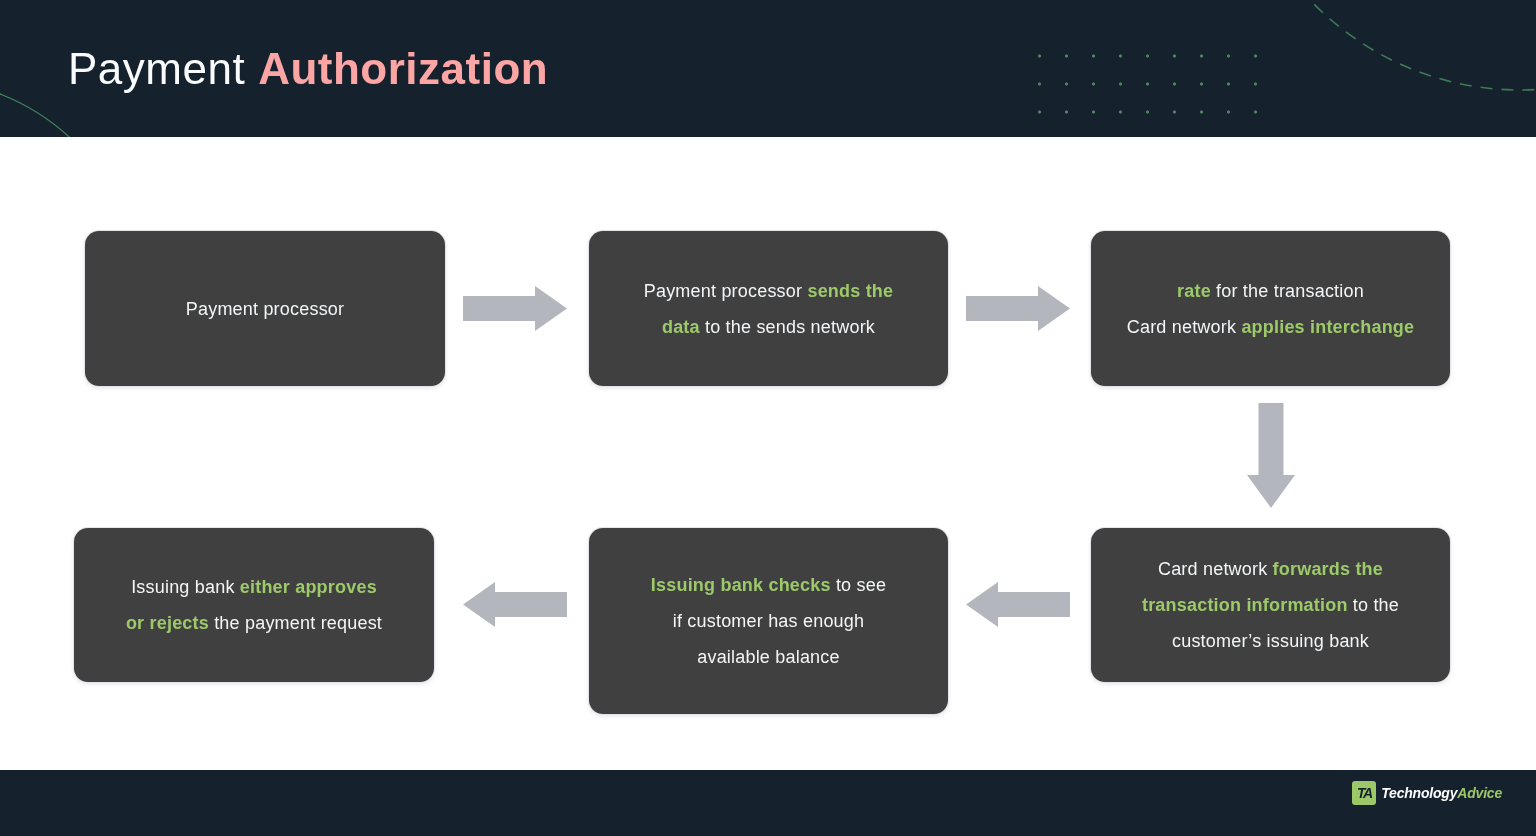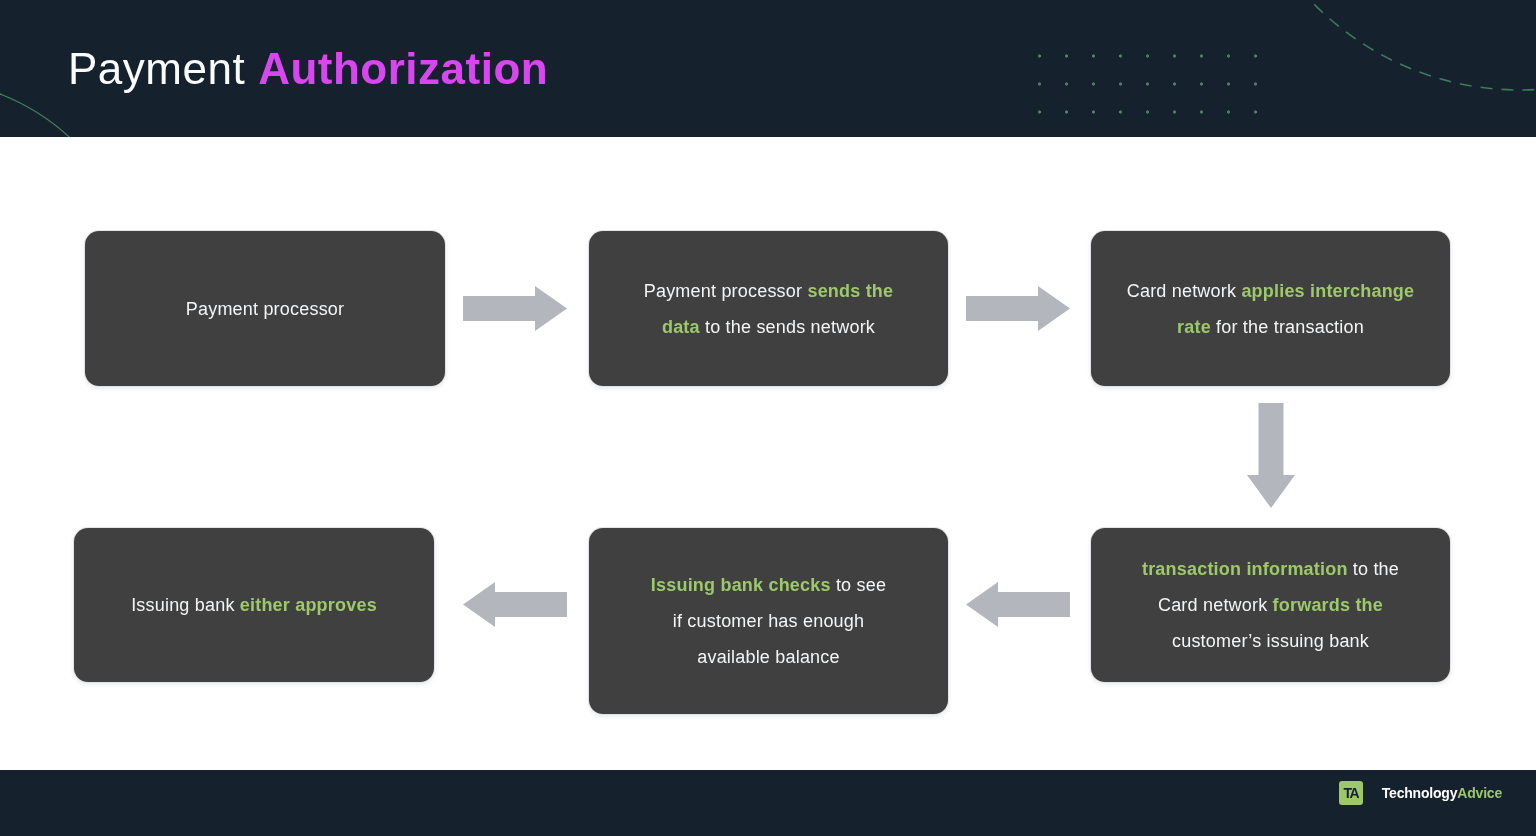--- a/index.html
+++ b/index.html
@@ -3,21 +3,21 @@
 <meta charset="utf-8">
 <style>
   html,body{margin:0;padding:0;background:#ffffff;font-family:"Liberation Sans",sans-serif;}
   .stage{position:relative;width:1536px;height:836px;overflow:hidden;background:#ffffff;}
 
   
   .header{position:absolute;left:0;top:0;width:1536px;height:137px;background:#16212e;}
   .header-deco{position:absolute;left:0;top:0;width:1536px;height:137px;pointer-events:none;}
   .title{position:absolute;left:68px;top:0;height:137px;margin:0;display:flex;align-items:center;gap:13px;
          font-size:44px;font-weight:500;color:#fafbfc;letter-spacing:0.5px;}
-  .title .accent-title{color:#d946ef;font-weight:700;}
+  .title .accent-title{color:#fca5a5;font-weight:700;}
   .dots{position:absolute;left:1026px;top:42px;width:244px;height:85px;
         background-image:radial-gradient(circle,#4e8060 1.3px,rgba(0,0,0,0) 1.9px);
         background-size:27px 28px;background-position:0 0;}
 
   
   .flow-bg{position:absolute;left:0;top:137px;width:1536px;height:633px;background:#ffffff;}
   .step-box{position:absolute;background:#404040;border-radius:14px;color:#f3f5f7;
             display:flex;flex-direction:column;justify-content:center;text-align:center;
             font-size:18px;letter-spacing:0.2px;
             box-shadow:0 0 0 1px rgba(223,227,233,0.9),0 2px 5px rgba(22,33,46,0.12);}
@@ -32,21 +32,21 @@
 
   .flow-arrow{position:absolute;}
   .a1{left:463px;top:286px;}
   .a2{left:966px;top:286px;}
   .a3{left:1247px;top:403px;}
   .a4{left:966px;top:582px;}
   .a5{left:463px;top:582px;}
 
   
   .footer{position:absolute;left:0;top:770px;width:1536px;height:66px;background:#16212e;}
-  .brand{position:absolute;right:34px;top:0;height:46px;display:flex;align-items:center;gap:19px;}
+  .brand{position:absolute;right:34px;top:0;height:46px;display:flex;align-items:center;gap:5px;font-style:italic;}
   .ta-mark{width:24px;height:24px;background:#9cc868;border-radius:3px;display:flex;
            align-items:center;justify-content:center;color:#16212e;font-weight:700;font-size:14px;
            letter-spacing:-1.5px;}
   .brand-name{font-size:14px;font-weight:700;color:#ffffff;letter-spacing:-0.2px;}
   .brand-name .brand-accent{color:#9cc868;}
 </style>
 </head>
 <body>
 
 <div class="stage">
@@ -66,34 +66,35 @@
   <div class="flow-bg"></div>
 
   <div class="step-box box1">
       <div class="ln"><span>Payment processor</span></div>
     </div>
   <div class="step-box box2">
       <div class="ln"><span>Payment processor </span><span class="accent">sends the</span></div>
       <div class="ln"><span class="accent">data</span><span> to the sends network</span></div>
     </div>
   <div class="step-box box3">
+      <div class="ln"><span class="accent">rate</span><span> for the transaction</span></div>
       <div class="ln"><span>Card network </span><span class="accent">applies interchange</span></div>
-      <div class="ln"><span class="accent">rate</span><span> for the transaction</span></div>
     </div>
   <div class="step-box box4">
       <div class="ln"><span>Issuing bank </span><span class="accent">either approves</span></div>
+      <div class="ln"><span class="accent">or rejects</span><span> the payment request</span></div>
     </div>
   <div class="step-box box5">
       <div class="ln"><span class="accent">Issuing bank checks</span><span> to see</span></div>
       <div class="ln"><span>if customer has enough</span></div>
       <div class="ln"><span>available balance</span></div>
     </div>
   <div class="step-box box6">
+      <div class="ln"><span>Card network </span><span class="accent">forwards the</span></div>
       <div class="ln"><span class="accent">transaction information</span><span> to the</span></div>
-      <div class="ln"><span>Card network </span><span class="accent">forwards the</span></div>
       <div class="ln"><span>customer’s issuing bank</span></div>
     </div>
 
   <svg class="flow-arrow a1" width="104" height="46" viewBox="0 0 104 46">
     <polygon points="0,10 72,10 72,0 104,22.5 72,45 72,35 0,35" fill="#b3b7bd"></polygon>
   </svg>
   <svg class="flow-arrow a2" width="104" height="46" viewBox="0 0 104 46">
     <polygon points="0,10 72,10 72,0 104,22.5 72,45 72,35 0,35" fill="#b3b7bd"></polygon>
   </svg>
   <svg class="flow-arrow a3" width="48" height="105" viewBox="0 0 48 105">

